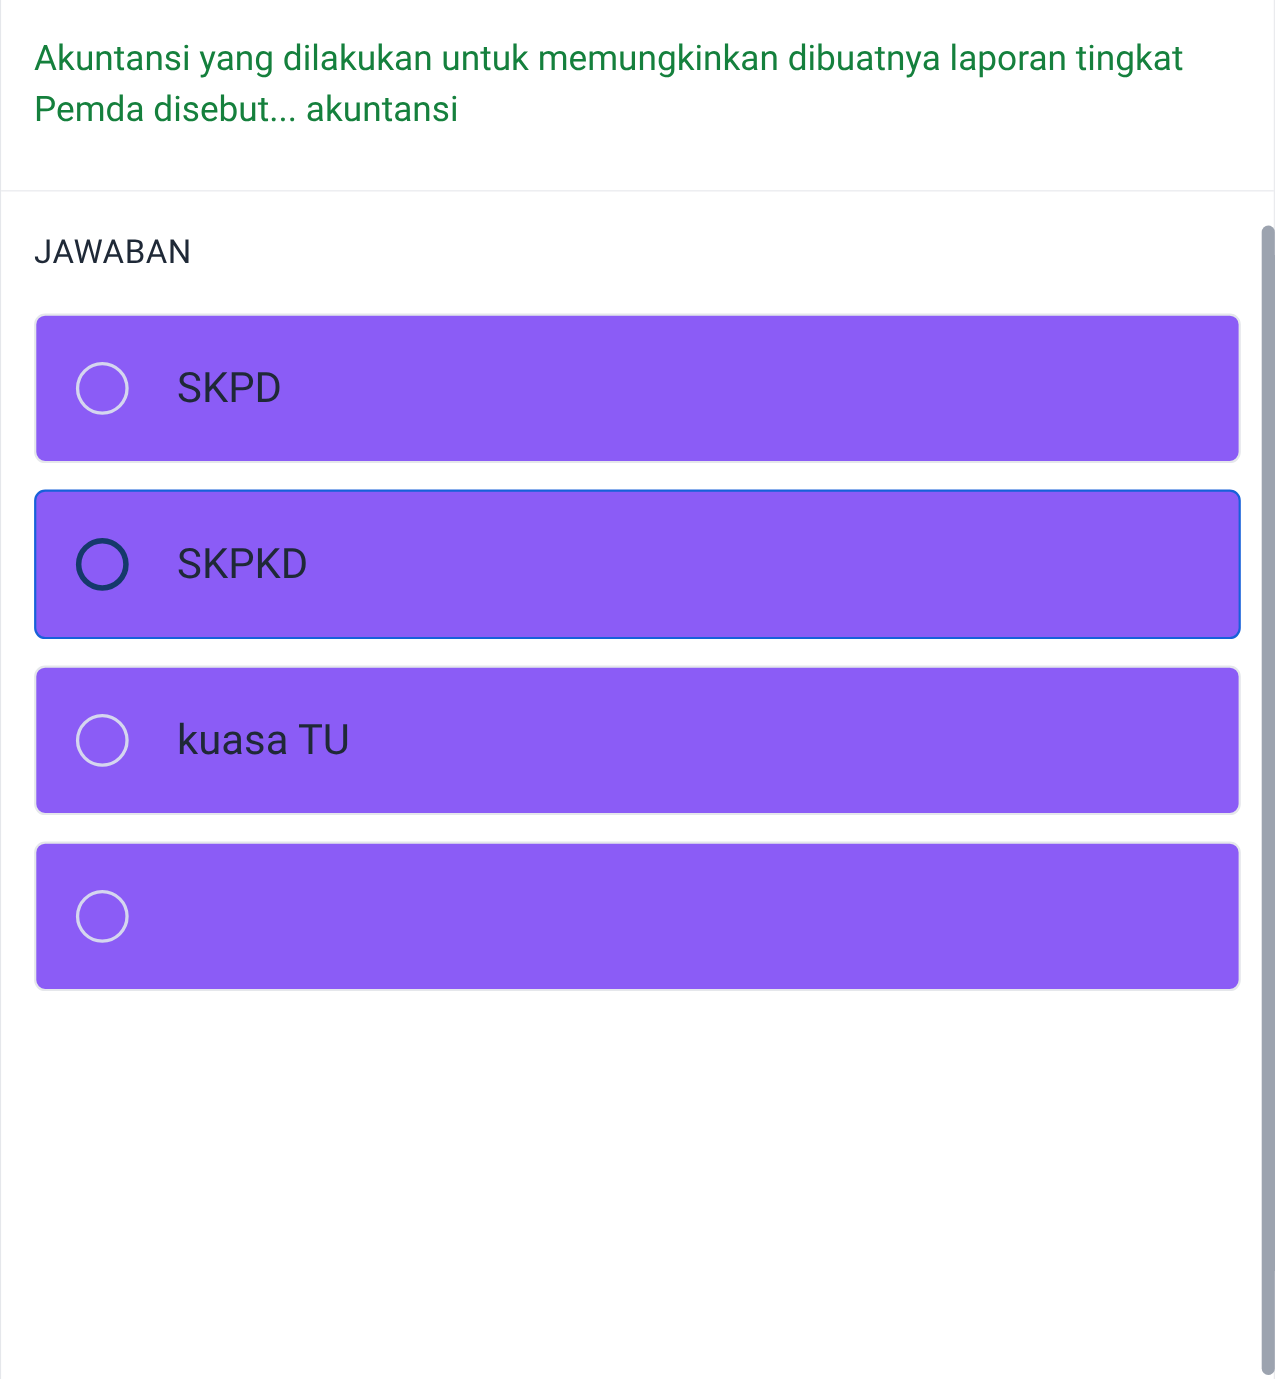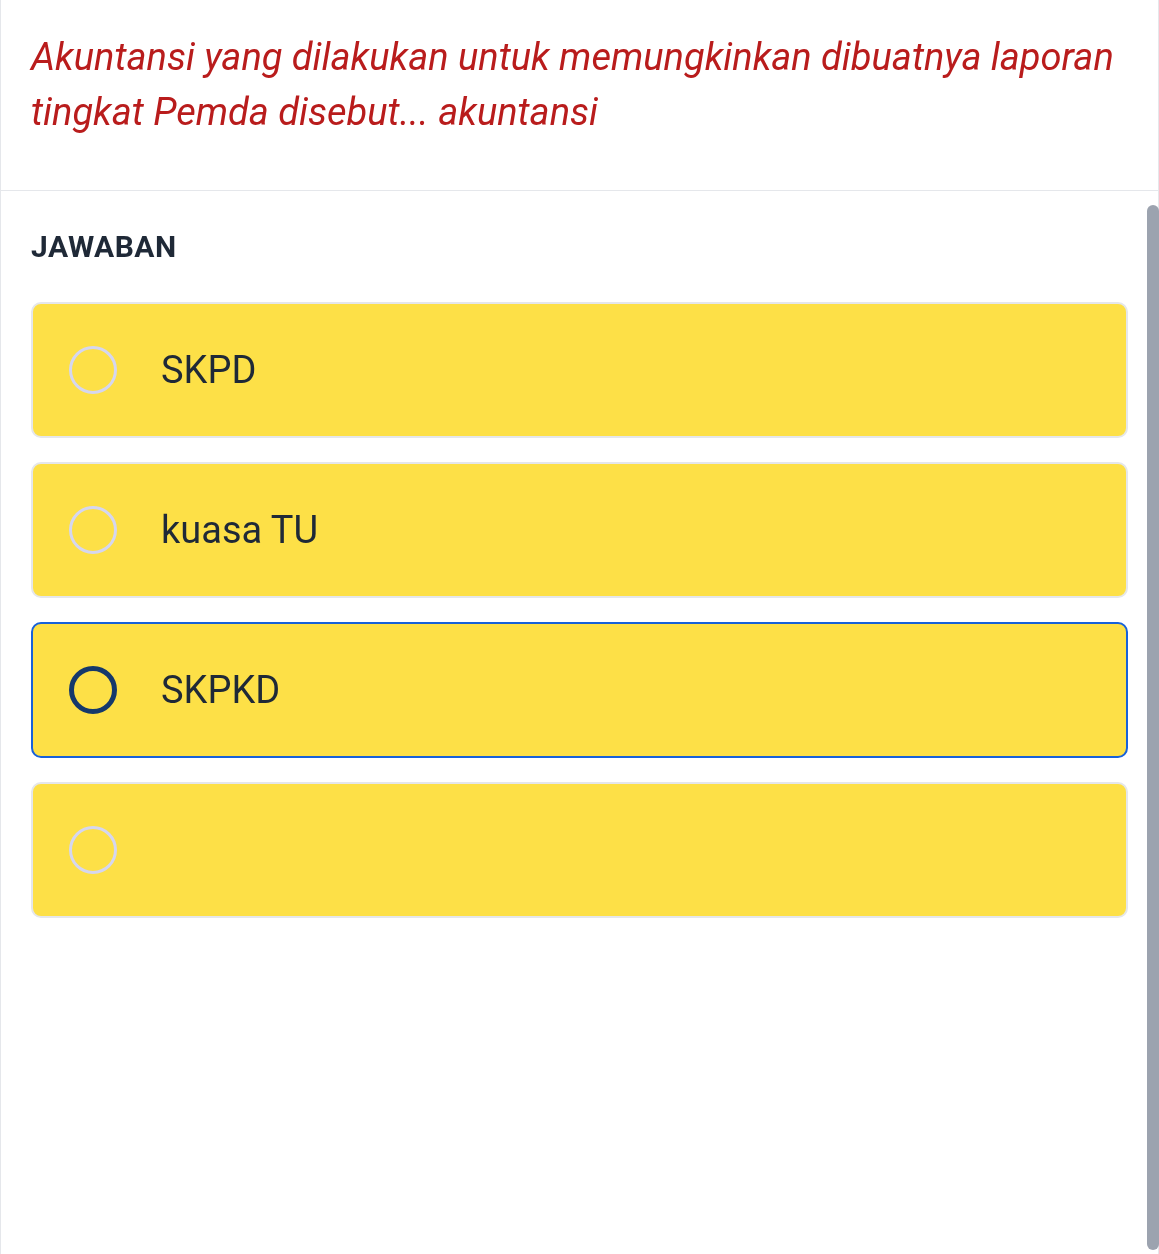--- a/index.html
+++ b/index.html
@@ -20,47 +20,46 @@
       border-right: 1px solid #e5e7eb;
       height: 100%;
       display: flex;
       flex-direction: column;
     }
     .question-section {
       padding: 30px 30px 50px 30px;
       border-bottom: 1px solid #e5e7eb;
     }
     .question-text {
-      font-size: 38px;
-      color: #b91c1c;
+      font-size: 32px;
+      color: #15803d;
       line-height: 1.45;
       font-weight: 400;
-      font-style: italic;
     }
     .answers-section {
       padding: 38px 30px 0 30px;
       flex: 1;
       overflow-y: auto;
     }
     .answers-heading {
       font-size: 30px;
       color: #1f2937;
-      font-weight: 700;
+      font-weight: 400;
       letter-spacing: 0.5px;
       margin-bottom: 38px;
     }
     .option {
       border: 2px solid #e5e7eb;
       border-radius: 10px;
       padding: 42px 36px;
       margin-bottom: 24px;
       display: flex;
       align-items: center;
       cursor: pointer;
-      background: #fde047;
+      background: #8b5cf6;
     }
     .option.selected {
       border-color: #1761d9;
     }
     .radio {
       width: 48px;
       height: 48px;
       border-radius: 50%;
       border: 3px solid #d5d6ef;
       flex-shrink: 0;
@@ -93,28 +92,28 @@
     <div class="question-text">Akuntansi yang dilakukan untuk memungkinkan dibuatnya laporan tingkat Pemda disebut... akuntansi</div>
   </div>
   <div class="answers-section">
     <div class="answers-heading">JAWABAN</div>
 
     <div class="option">
       <div class="radio"></div>
       <div class="option-label">SKPD</div>
     </div>
 
+    <div class="option selected">
+      <div class="radio"></div>
+      <div class="option-label">SKPKD</div>
+    </div>
+
     <div class="option">
       <div class="radio"></div>
       <div class="option-label">kuasa TU</div>
-    </div>
-
-    <div class="option selected">
-      <div class="radio"></div>
-      <div class="option-label">SKPKD</div>
     </div>
 
 
     <div class="option">
       <div class="radio"></div>
     </div>
 
   </div>
 </div>
 

